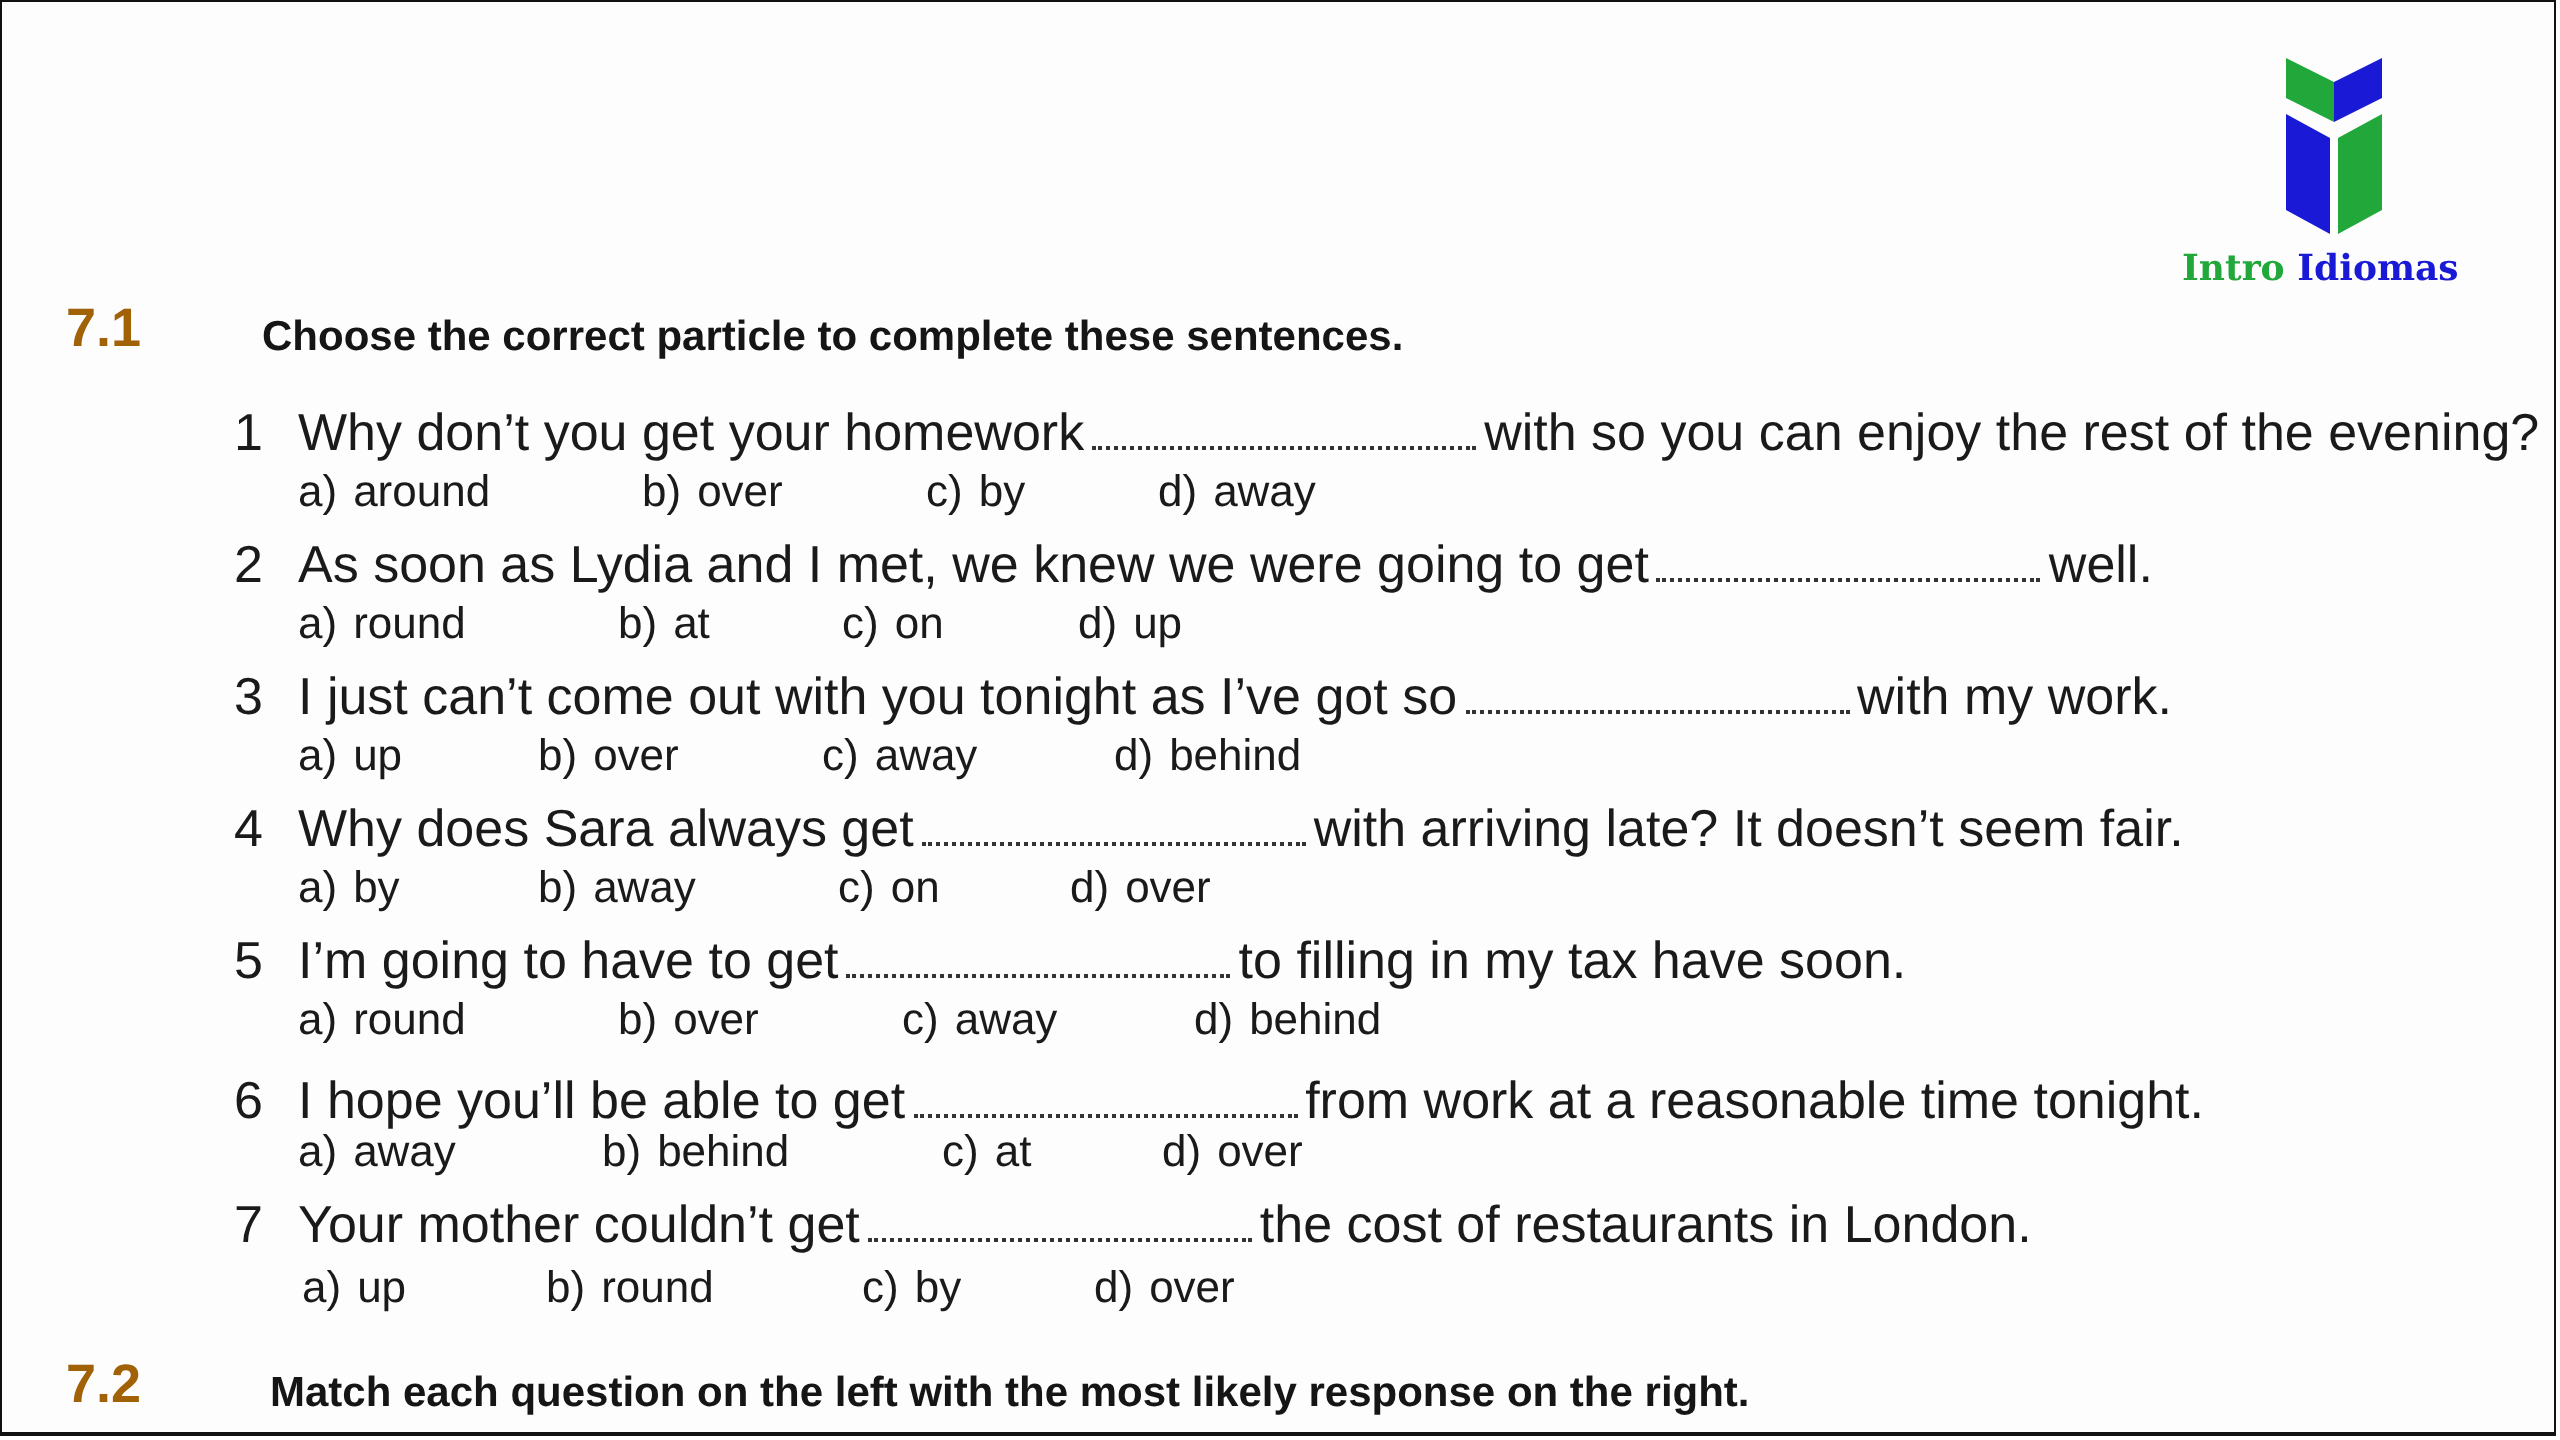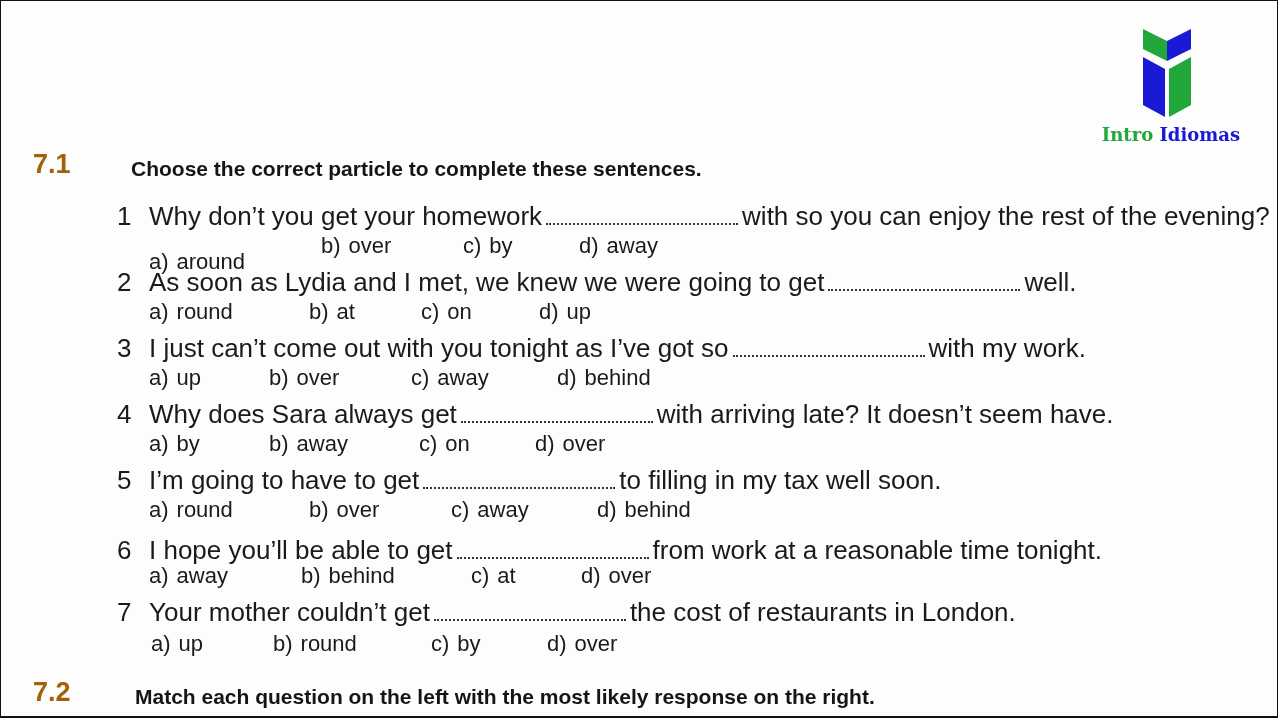--- a/index.html
+++ b/index.html
@@ -43,21 +43,20 @@
     .logo svg {
       position: absolute;
       left: 50px;
       top: 0;
     }
     .logo-text {
       position: absolute;
       left: 0;
       top: 97px;
       width: 160px;
-      text-align: center;
       font-family: "DejaVu Serif", "Liberation Serif", serif;
       font-weight: bold;
       font-size: 18px;
       white-space: nowrap;
     }
     .logo-text .intro { color: #22a83a; }
     .logo-text .idiomas { color: #1a1ad6; }
 
     .section-num {
       position: absolute;
@@ -127,21 +126,21 @@
     </div>
   </div>
 
   <div class="section-num" style="top:148px;">7.1</div>
   <div class="section-instr" style="top:156px;">Choose the correct particle to complete these sentences.</div>
 
   <div class="question" style="top:200px;">
     <span class="q-num">1</span><span>Why don’t you get your homework</span><span class="blank" style="width:192px;"></span><span>with so you can enjoy the rest of the evening?</span>
   </div>
   <div class="options" style="top:232px;">
-    <span class="opt" style="left:0px;margin-top:16px;"><span class="opt-letter">a)</span><span>around</span></span>
+    <span class="opt" style="left:0px;"><span class="opt-letter">a)</span><span>around</span></span>
     <span class="opt" style="left:172px;"><span class="opt-letter">b)</span><span>over</span></span>
     <span class="opt" style="left:314px;"><span class="opt-letter">c)</span><span>by</span></span>
     <span class="opt" style="left:430px;"><span class="opt-letter">d)</span><span>away</span></span>
   </div>
 
   <div class="question" style="top:266px;">
     <span class="q-num">2</span><span>As soon as Lydia and I met, we knew we were going to get</span><span class="blank" style="width:192px;"></span><span>well.</span>
   </div>
   <div class="options" style="top:298px;">
     <span class="opt" style="left:0px;"><span class="opt-letter">a)</span><span>round</span></span>
@@ -154,31 +153,31 @@
     <span class="q-num">3</span><span>I just can’t come out with you tonight as I’ve got so</span><span class="blank" style="width:192px;"></span><span>with my work.</span>
   </div>
   <div class="options" style="top:364px;">
     <span class="opt" style="left:0px;"><span class="opt-letter">a)</span><span>up</span></span>
     <span class="opt" style="left:120px;"><span class="opt-letter">b)</span><span>over</span></span>
     <span class="opt" style="left:262px;"><span class="opt-letter">c)</span><span>away</span></span>
     <span class="opt" style="left:408px;"><span class="opt-letter">d)</span><span>behind</span></span>
   </div>
 
   <div class="question" style="top:398px;">
-    <span class="q-num">4</span><span>Why does Sara always get</span><span class="blank" style="width:192px;"></span><span>with arriving late? It doesn’t seem have.</span>
+    <span class="q-num">4</span><span>Why does Sara always get</span><span class="blank" style="width:192px;"></span><span>with arriving late? It doesn’t seem fair.</span>
   </div>
   <div class="options" style="top:430px;">
     <span class="opt" style="left:0px;"><span class="opt-letter">a)</span><span>by</span></span>
     <span class="opt" style="left:120px;"><span class="opt-letter">b)</span><span>away</span></span>
     <span class="opt" style="left:270px;"><span class="opt-letter">c)</span><span>on</span></span>
     <span class="opt" style="left:386px;"><span class="opt-letter">d)</span><span>over</span></span>
   </div>
 
   <div class="question" style="top:464px;">
-    <span class="q-num">5</span><span>I’m going to have to get</span><span class="blank" style="width:192px;"></span><span>to filling in my tax well soon.</span>
+    <span class="q-num">5</span><span>I’m going to have to get</span><span class="blank" style="width:192px;"></span><span>to filling in my tax have soon.</span>
   </div>
   <div class="options" style="top:496px;">
     <span class="opt" style="left:0px;"><span class="opt-letter">a)</span><span>round</span></span>
     <span class="opt" style="left:160px;"><span class="opt-letter">b)</span><span>over</span></span>
     <span class="opt" style="left:302px;"><span class="opt-letter">c)</span><span>away</span></span>
     <span class="opt" style="left:448px;"><span class="opt-letter">d)</span><span>behind</span></span>
   </div>
 
   <div class="question" style="top:534px;">
     <span class="q-num">6</span><span>I hope you’ll be able to get</span><span class="blank" style="width:192px;"></span><span>from work at a reasonable time tonight.</span>

